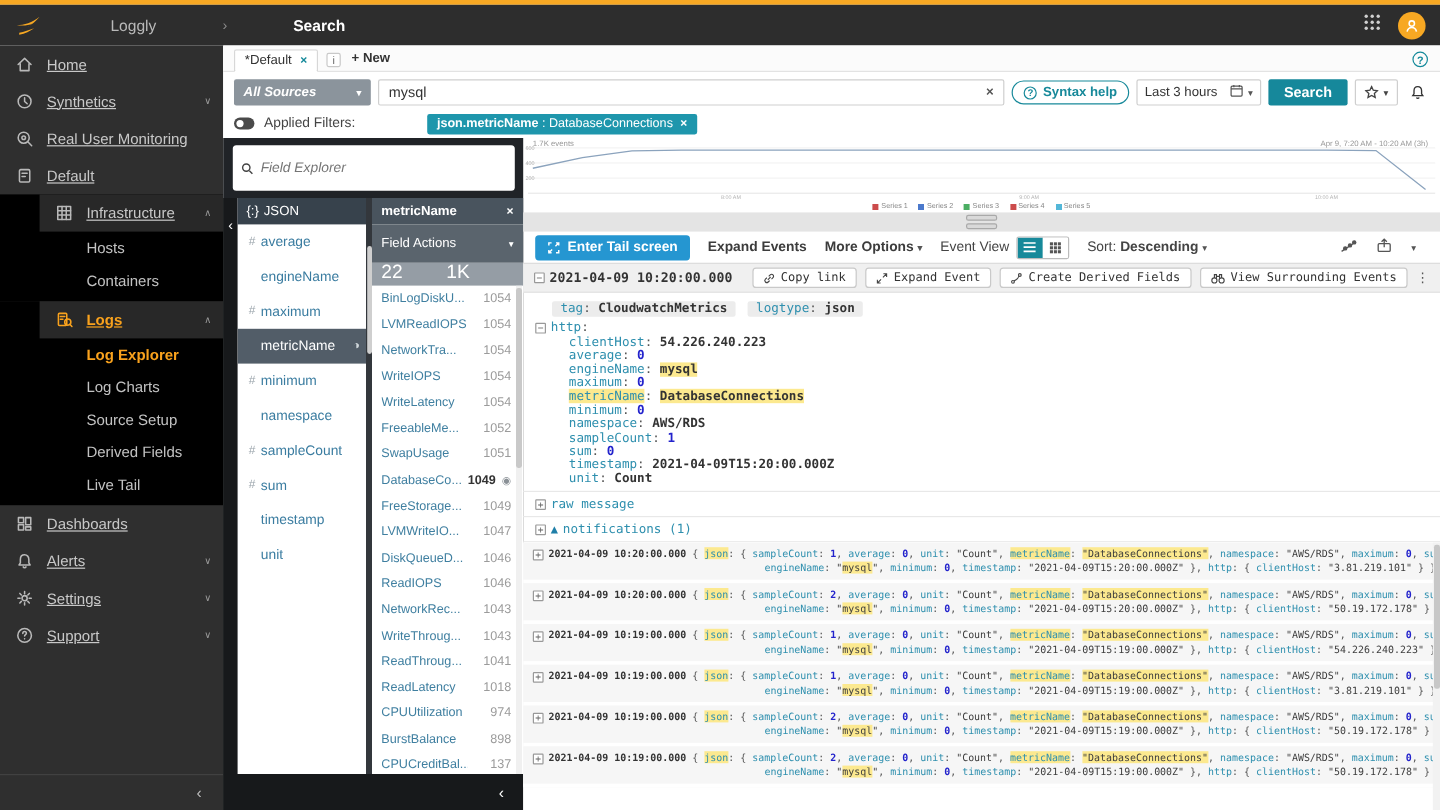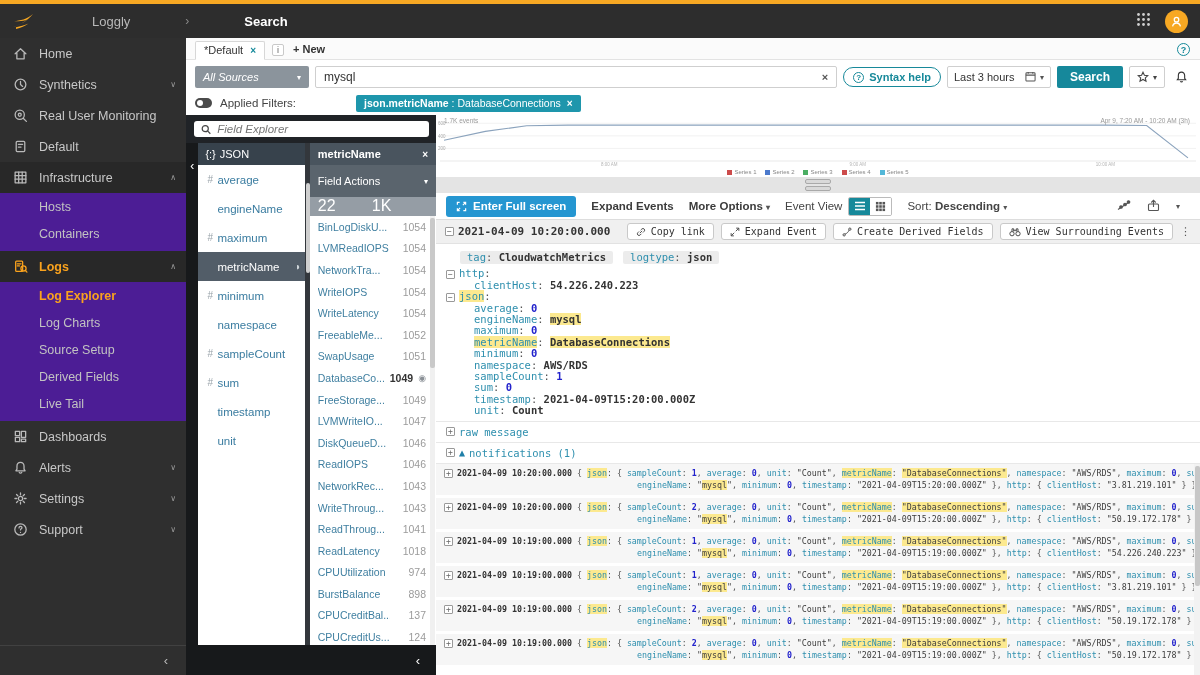--- a/index.html
+++ b/index.html
@@ -16,40 +16,40 @@
   .hdr-right { margin-left:auto; display:flex; align-items:center; gap:14px; }
   .grid-ic { color:#cfcfcf; }
   .avatar { width:23px; height:23px; border-radius:50%; background:#f7a823; display:flex; align-items:center; justify-content:center; }
 
   .bodyrow { flex:1; display:flex; min-height:0; }
 
   
   .sidebar { width:186px; background:#2f2f2f; color:#c8c8c8; display:flex; flex-direction:column; flex:0 0 auto; font-size:12.5px; overflow:hidden; }
   .snav { height:31px; display:flex; align-items:center; padding:0 10px 0 13px; gap:10px; cursor:pointer; }
   .sic { width:16px; display:flex; color:#b9b9b9; }
-  .slb { flex:1; white-space:nowrap; }
+  .slb { flex:1; white-space:nowrap;text-decoration:underline; }
   .chev { font-size:8px; color:#9a9a9a; }
-  .sgroup { background:#4c1d95; padding-bottom:4px; }
+  .sgroup { background:#000000; padding-bottom:4px;padding-left:33px; }
   .sgroup .snav { background:#282828; }
   .snav.accent .slb, .snav.accent .sic { color:#f9a21d; font-weight:bold; }
   .ssub { height:27px; display:flex; align-items:center; padding-left:39px; color:#c2c2c2; cursor:pointer; white-space:nowrap; }
   .ssub.active { color:#f9a21d; font-weight:bold; }
   .side-bottom { margin-top:auto; border-top:1px solid #414141; height:30px; display:flex; align-items:center; justify-content:flex-end; padding-right:18px; color:#bbb; font-size:13px; }
 
   
   .main { flex:1; display:flex; flex-direction:column; min-width:0; background:#fff; }
   .tabs-row { height:22px; display:flex; align-items:flex-end; padding-left:9px; border-bottom:1px solid #e3e3e3; background:#fbfbfb; flex:0 0 auto; }
   .tab { background:#fff; border:1px solid #d7d7d7; border-bottom:1px solid #fff; margin-bottom:-1px; padding:2px 8px 3px; font-size:11px; color:#333; display:flex; align-items:center; gap:7px; border-radius:2px 2px 0 0; }
   .tab .x { color:#14899a; font-size:10px; font-weight:bold; }
   .info-box { border:1px solid #c9c9c9; border-radius:2px; font-size:9px; padding:0 4px; margin:0 0 3px 7px; color:#666; background:#fff; }
   .new-tab { font-size:11px; color:#333; margin:0 0 4px 9px; font-weight:bold; }
   .help-q { margin-left:auto; margin-right:10px; margin-bottom:3px; width:13px; height:13px; border-radius:50%; border:1.3px solid #14899a; color:#14899a; font-size:9px; font-weight:bold; display:flex; align-items:center; justify-content:center; }
 
   .search-row { height:28px; display:flex; align-items:center; gap:6px; padding:0 8px 0 9px; flex:0 0 auto; margin-top:3px; }
-  .src-dd { width:114px; height:22px; background:#8b949c; color:#fff; font-size:11px; font-style:italic; font-weight:normal; display:flex; align-items:center; padding:0 8px; border-radius:2px; }
+  .src-dd { width:114px; height:22px; background:#8b949c; color:#fff; font-size:11px; font-style:italic; font-weight:bold; display:flex; align-items:center; padding:0 8px; border-radius:2px; }
   .src-dd .car { margin-left:auto; font-style:normal; font-size:8px; }
   .q-input { flex:1; height:22px; border:1px solid #cfcfcf; border-radius:2px; display:flex; align-items:center; padding:0 8px; font-size:12px; color:#333; }
   .q-input .clr { margin-left:auto; color:#555; font-weight:bold; font-size:11px; }
   .syntax { height:20px; border:1px solid #17899a; color:#17899a; border-radius:11px; display:flex; align-items:center; gap:5px; padding:0 9px; font-size:11px; font-weight:bold; white-space:nowrap; }
   .syntax .qq { width:11px; height:11px; border:1.2px solid #17899a; border-radius:50%; font-size:8px; display:flex; align-items:center; justify-content:center; }
   .daterange { width:104px; height:22px; border:1px solid #cfcfcf; border-radius:2px; display:flex; align-items:center; padding:0 6px; font-size:11px; color:#333; gap:4px; }
   .daterange .lbl { flex:1; }
   .search-btn { height:22px; background:#16889b; color:#fff; border:none; border-radius:2px; font-size:12px; font-weight:bold; padding:0 13px; }
   .star-btn { height:22px; border:1px solid #cfcfcf; border-radius:2px; background:#fff; display:flex; align-items:center; gap:4px; padding:0 7px; color:#444; font-size:8px; }
   .bell-btn { color:#333; display:flex; padding:0 4px; }
@@ -58,21 +58,21 @@
   .ftoggle { width:17px; height:10px; background:#4a4a4a; border-radius:6px; position:relative; }
   .ftoggle::after { content:""; position:absolute; left:2px; top:2px; width:6px; height:6px; border-radius:50%; background:#fff; }
   .fpill { background:#1e96ac; color:#fff; font-size:10.5px; border-radius:2px; padding:2.5px 8px; display:flex; gap:6px; align-items:center; margin-left:52px; }
   .fpill b { font-weight:bold; }
   .fpill .x { font-weight:bold; font-size:10px; }
 
   .content-row { flex:1; display:flex; min-height:0; }
 
   
   .fx { width:250px; background:#202327; display:flex; flex-direction:column; flex:0 0 auto; }
-  .fx-search { margin:6px 7px 6px 8px; height:16px; background:#fff; border-radius:3px; display:flex; align-items:center; padding:0 7px; gap:6px; }
+  .fx-search { margin:6px 7px 6px 8px; height:38px; background:#fff; border-radius:3px; display:flex; align-items:center; padding:0 7px; gap:6px; }
   .fx-search input { border:none; outline:none; font-size:11.5px; font-style:italic; color:#555; width:100%; font-family:"Liberation Sans",sans-serif; background:transparent; }
   .fx-panels { flex:1; display:flex; min-height:0; }
   .fx-strip { width:13px; background:#17191b; color:#fff; font-size:12px; text-align:center; padding-top:16px; }
   .json-panel { width:112px; background:#fff; display:flex; flex-direction:column; }
   .json-head { height:22px; background:#37424c; color:#fff; font-size:11px; display:flex; align-items:center; padding:0 7px; gap:4px; flex:0 0 auto; }
   .json-list { flex:1; overflow:hidden; }
   .frow { height:29px; display:flex; align-items:center; font-size:11.5px; color:#3a7ca0; padding:0 5px 0 9px; }
   .frow .numk { width:10px; color:#9aa4ab; font-size:10px; }
   .frow.sel { background:#525d68; color:#fff; }
   .frow .ftog { margin-left:auto; font-size:10px; color:#cfd6da; }
@@ -566,21 +566,21 @@
           <div class="splitter">
             <div class="handle"></div>
             <div class="handle"></div>
           </div>
 
           <div class="ev-toolbar">
             <button class="fs-btn">
               <svg width="11" height="11" viewBox="0 0 12 12" fill="none" stroke="#fff" stroke-width="1.3">
                   <path d="M1.5 4V1.5H4M8 1.5h2.5V4M10.5 8v2.5H8M4 10.5H1.5V8M4.5 7.5l-3 3M7.5 4.5l3-3"></path>
                 </svg>
-              <span>Enter Full screen</span>
+              <span>Enter Tail screen</span>
             </button>
             <span class="tb-link">Expand Events</span>
             <span class="tb-link"><span>More Options</span> <span class="tb-car">▾</span></span>
             <span style="display:flex;align-items:center;gap:6px">
               <span>Event View</span>
               <span class="view-toggle">
                 <span class="vt-btn active">
                     <svg width="12" height="10" viewBox="0 0 12 10" stroke="#fff" stroke-width="1.4">
                       <path d="M1 1.5h10M1 5h10M1 8.5h10"></path>
                     </svg>
@@ -654,21 +654,20 @@
             </span>
           </div>
 
           <div class="detail-body mono" id="detail-body">
               <div class="tagrow">
                 <span class="tagp"><span class="k">tag</span><span class="pn">:</span> <span class="dv">CloudwatchMetrics</span></span>
                 <span class="tagp"><span class="k">logtype</span><span class="pn">:</span> <span class="dv">json</span></span>
               </div>
               <div class="dline"><span class="exp">−</span><span class="k">http</span><span class="pn">:</span></div>
               <div class="dline ind2"><span class="k">clientHost</span><span class="pn">:</span> <span class="dv">54.226.240.223</span></div>
-              <div class="dline"><span class="exp">−</span><span class="k hl">json</span><span class="pn">:</span></div>
               <div class="dline ind2"><span class="k">average</span><span class="pn">:</span> <span class="n">0</span></div>
               <div class="dline ind2"><span class="k">engineName</span><span class="pn">:</span> <span class="dv hl">mysql</span></div>
               <div class="dline ind2"><span class="k">maximum</span><span class="pn">:</span> <span class="n">0</span></div>
               <div class="dline ind2"><span class="k hl">metricName</span><span class="pn">:</span> <span class="dv hl">DatabaseConnections</span></div>
               <div class="dline ind2"><span class="k">minimum</span><span class="pn">:</span> <span class="n">0</span></div>
               <div class="dline ind2"><span class="k">namespace</span><span class="pn">:</span> <span class="dv">AWS/RDS</span></div>
               <div class="dline ind2"><span class="k">sampleCount</span><span class="pn">:</span> <span class="n">1</span></div>
               <div class="dline ind2"><span class="k">sum</span><span class="pn">:</span> <span class="n">0</span></div>
               <div class="dline ind2"><span class="k">timestamp</span><span class="pn">:</span> <span class="dv">2021-04-09T15:20:00.000Z</span></div>
               <div class="dline ind2"><span class="k">unit</span><span class="pn">:</span> <span class="dv">Count</span></div>

